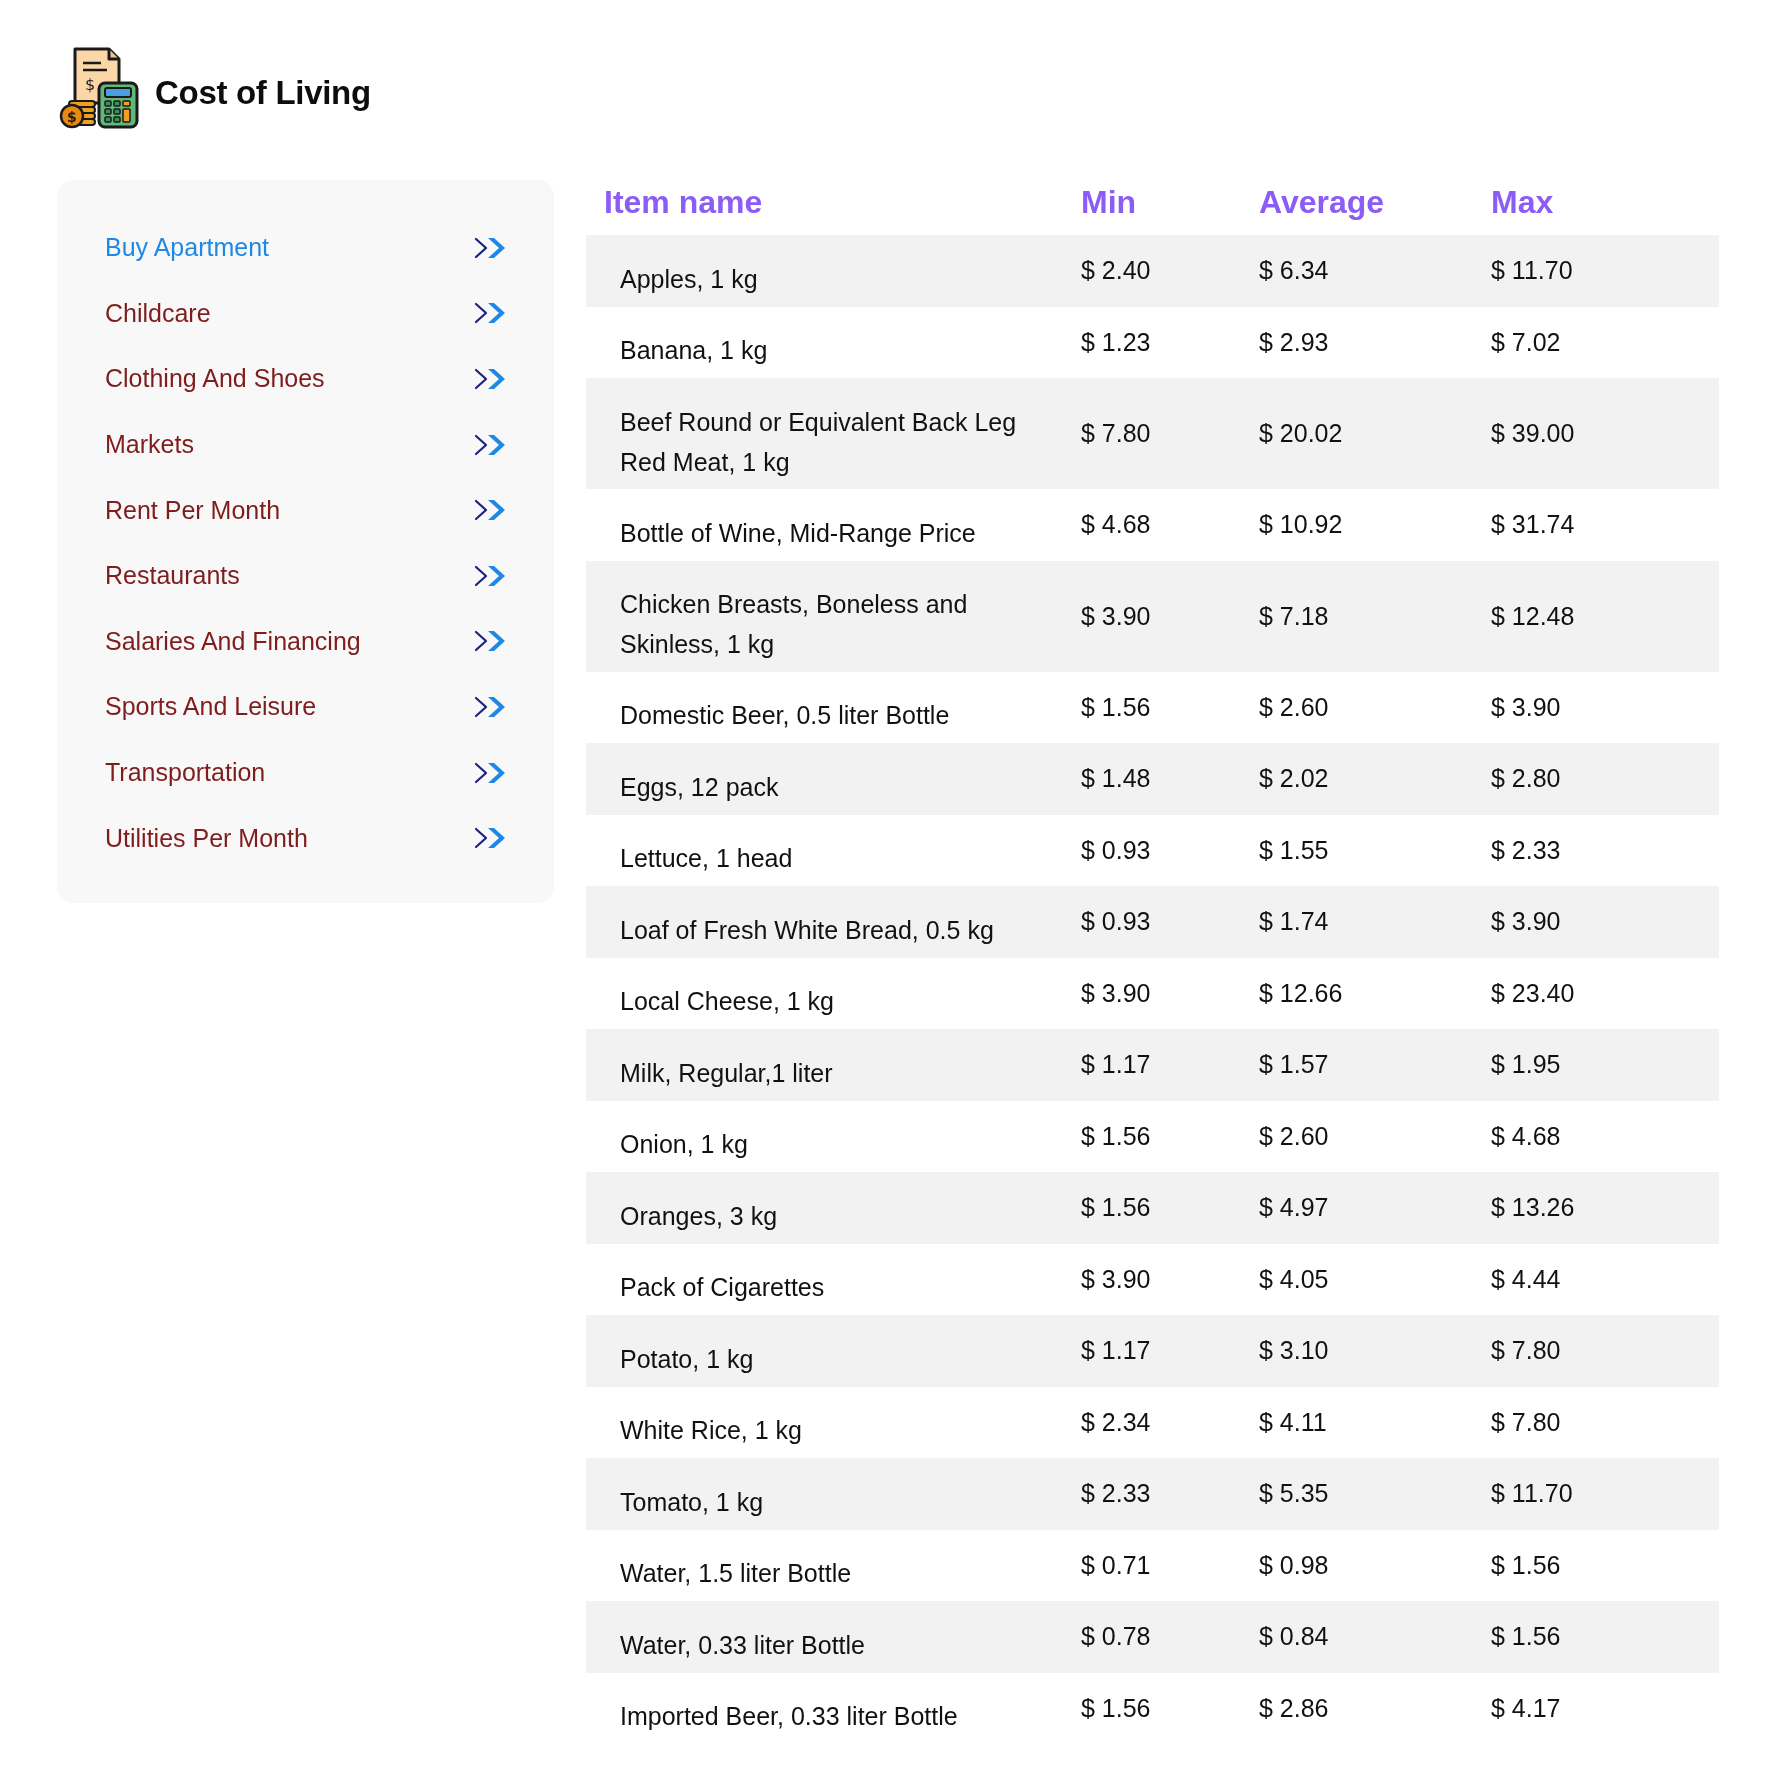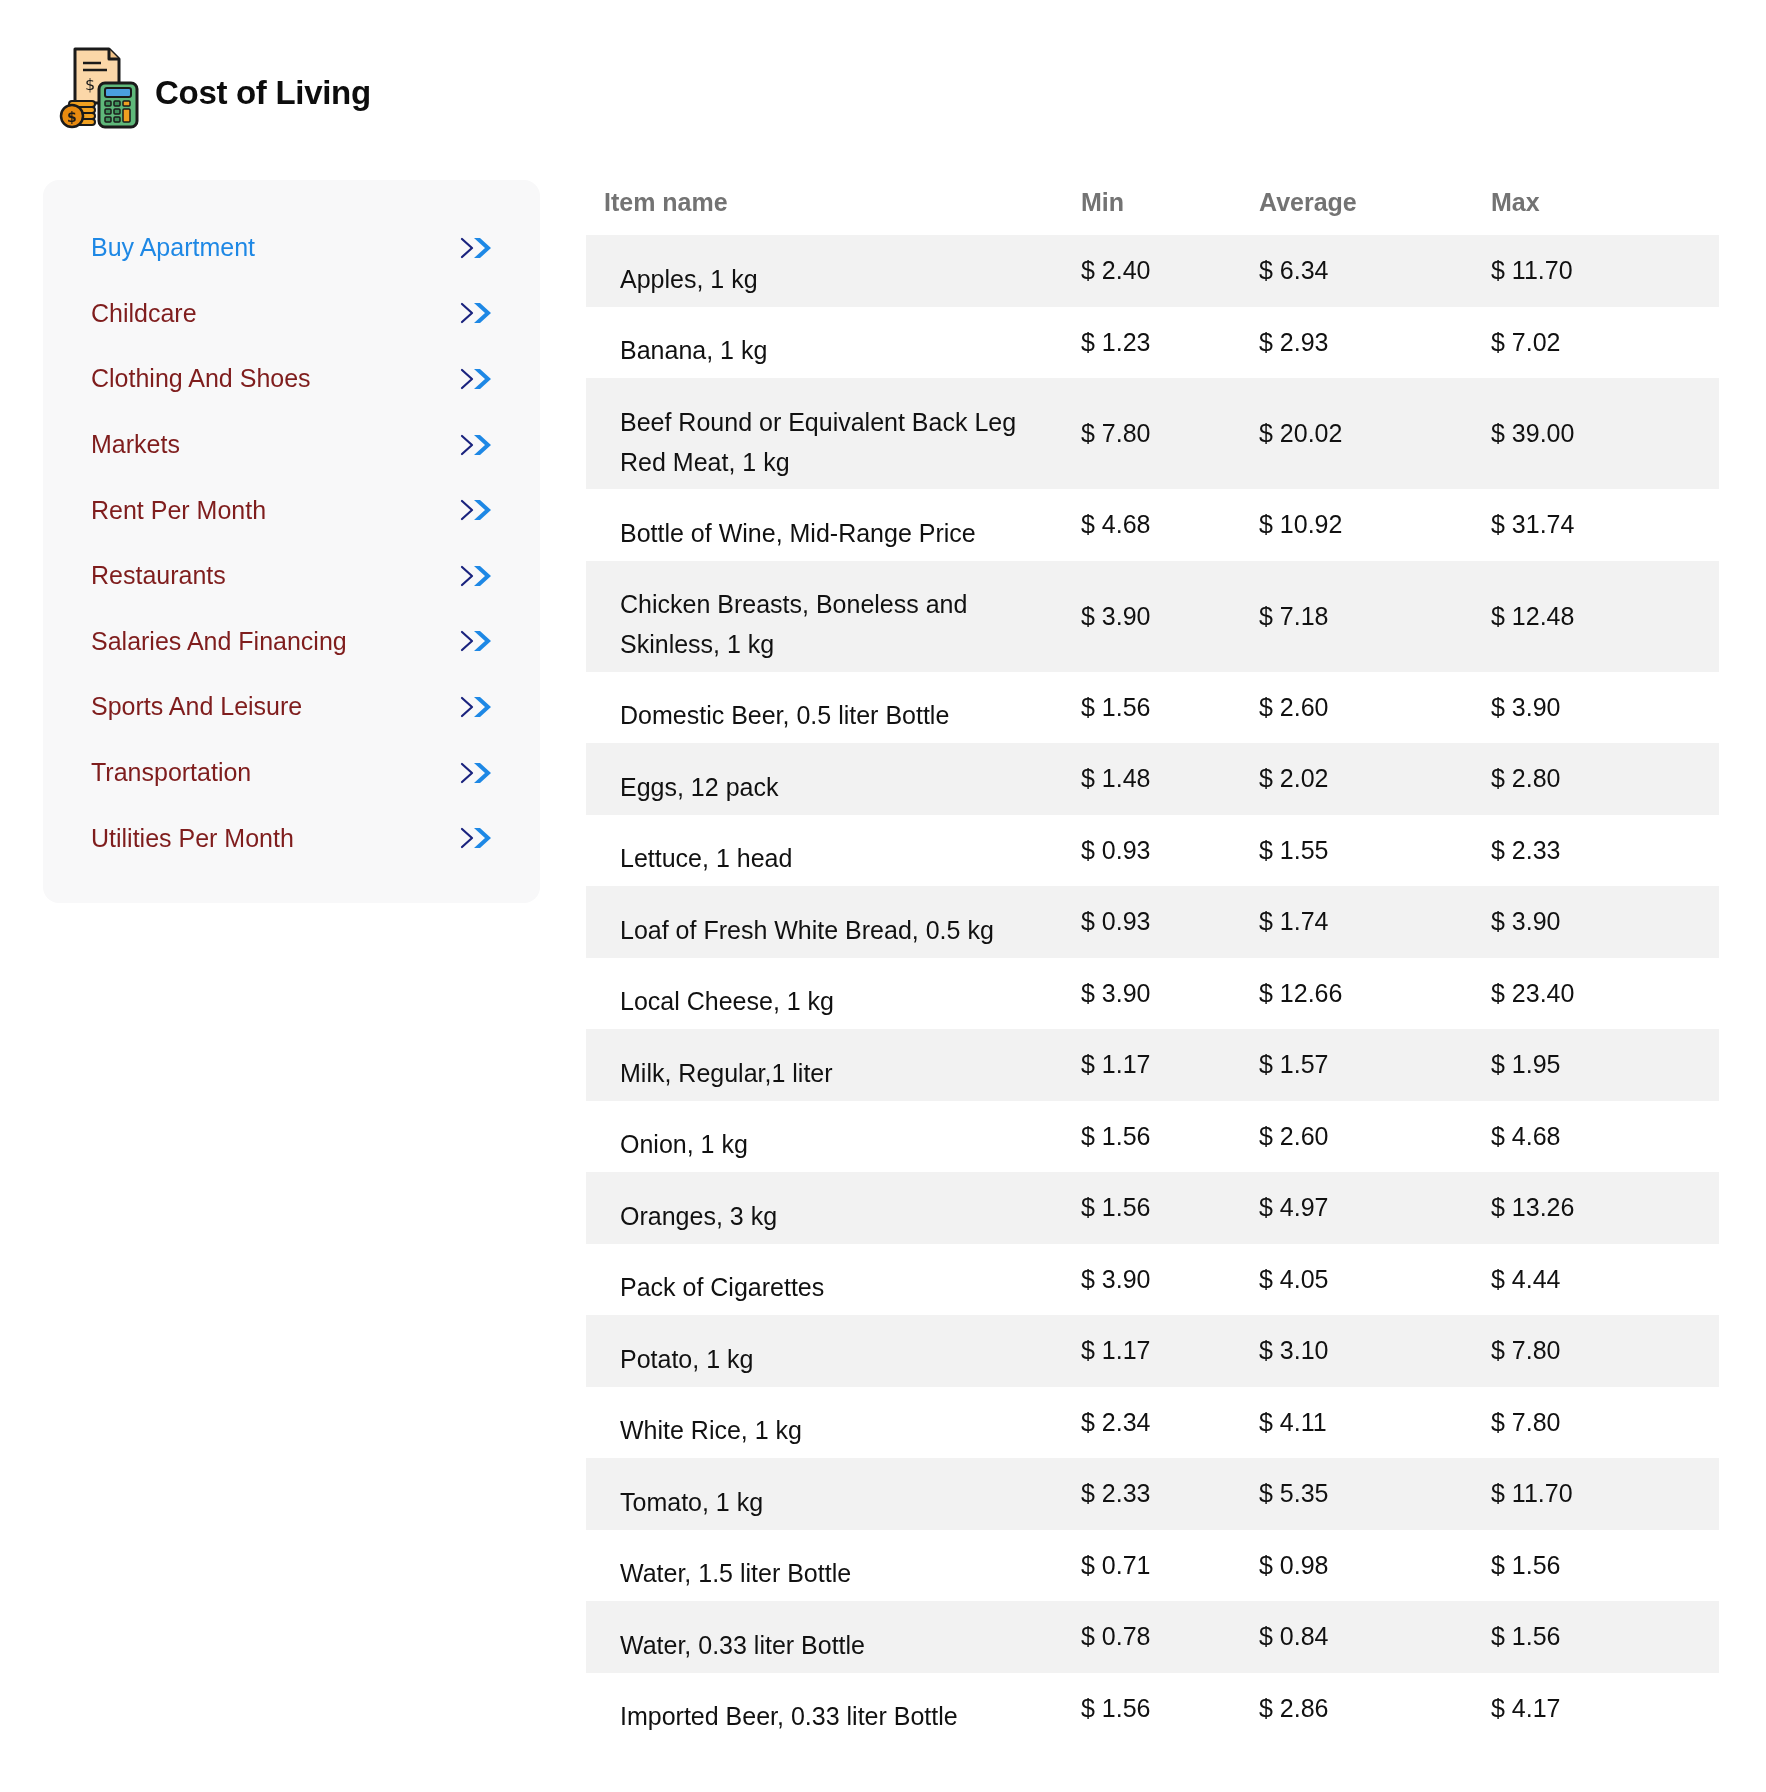--- a/index.html
+++ b/index.html
@@ -3,29 +3,29 @@
   <meta charset="utf-8">
   <style>
     * { box-sizing: border-box; margin: 0; padding: 0; }
     html, body { width: 1766px; height: 1792px; background: #ffffff; }
     body { font-family: "Liberation Sans", "DejaVu Sans", sans-serif; color: #111111; position: relative; overflow: hidden; }
 
     .header { position: absolute; left: 57px; top: 42px; height: 90px; display: flex; align-items: center; }
     .logo { width: 82px; height: 84px; margin-right: 16px; }
     .page-title { font-size: 33px; font-weight: 700; color: #0d0d0d; letter-spacing: -0.3px; margin-top: 12px; }
 
-    .sidebar { position: absolute; left: 43px; top: 180px; width: 497px; height: 723px; background: #f8f8f9; border-radius: 16px; padding-top: 35px; }
+    .sidebar { position: absolute; left: 57px; top: 180px; width: 497px; height: 723px; background: #f8f8f9; border-radius: 16px; padding-top: 35px; }
     .side-item { height: 65.6px; display: flex; align-items: center; justify-content: space-between; padding-left: 48px; padding-right: 46px; cursor: pointer; }
     .side-label { font-size: 25px; color: #7f1d1d; font-weight: 500; }
     .side-item.active .side-label { color: #1e88e5; }
     .chev { width: 36px; height: 28px; }
 
     .table-wrap { position: absolute; left: 586px; top: 170px; width: 1133px; }
     .thead { display: flex; height: 65px; align-items: center; }
-    .th { font-size: 25px; font-weight: 700; color: #737373; }
+    .th { font-size: 32px; font-weight: 700; color: #8b5cf6; }
     .col-name { width: 495px; padding-left: 18px; }
     .col-min { width: 178px; }
     .col-avg { width: 232px; }
     .col-max { width: 228px; }
     .row { display: flex; align-items: center; height: 71.5px; }
     .row.tall { height: 111px; }
     .row:nth-child(odd) { background: #f2f2f2; }
     .row .col-name { padding-left: 34px; padding-right: 20px; line-height: 40px; margin-top: 16px; }
     .td { font-size: 25px; color: #111111; }
   </style>

